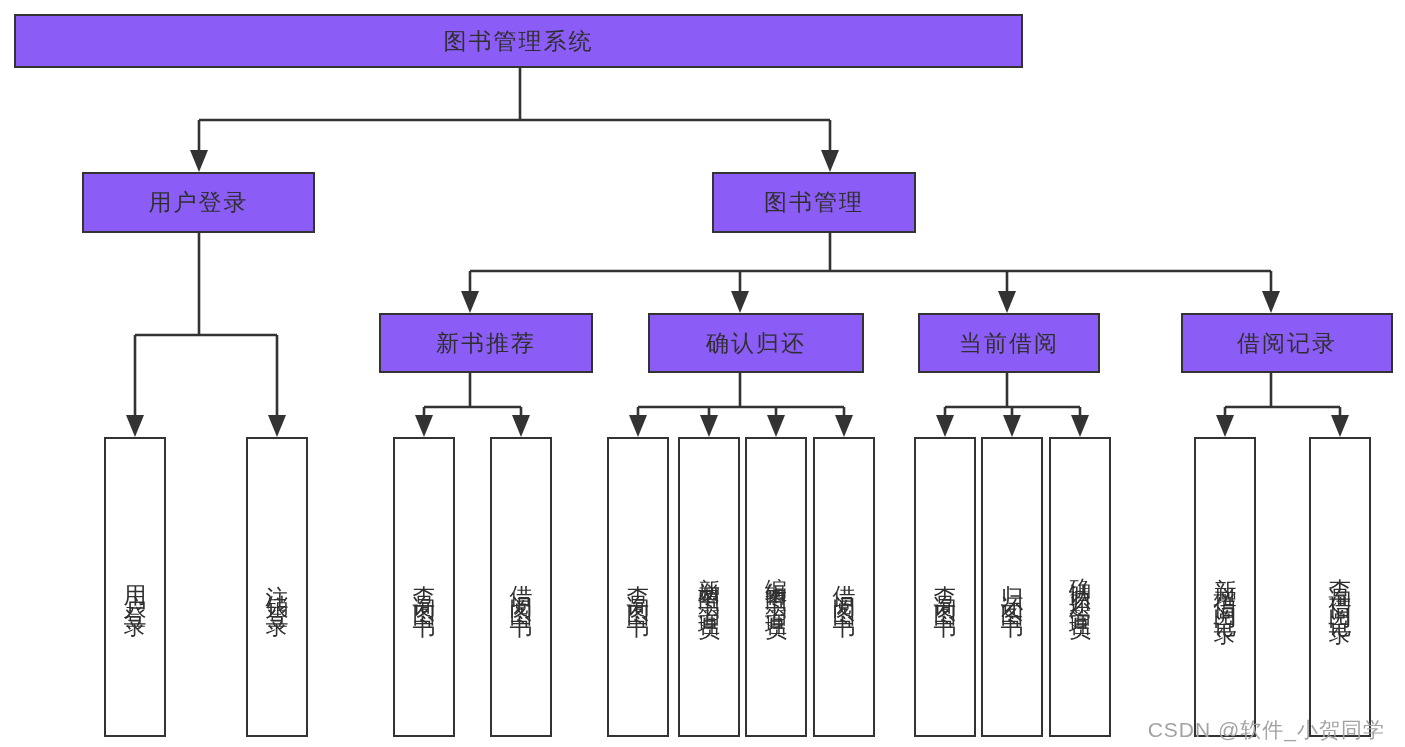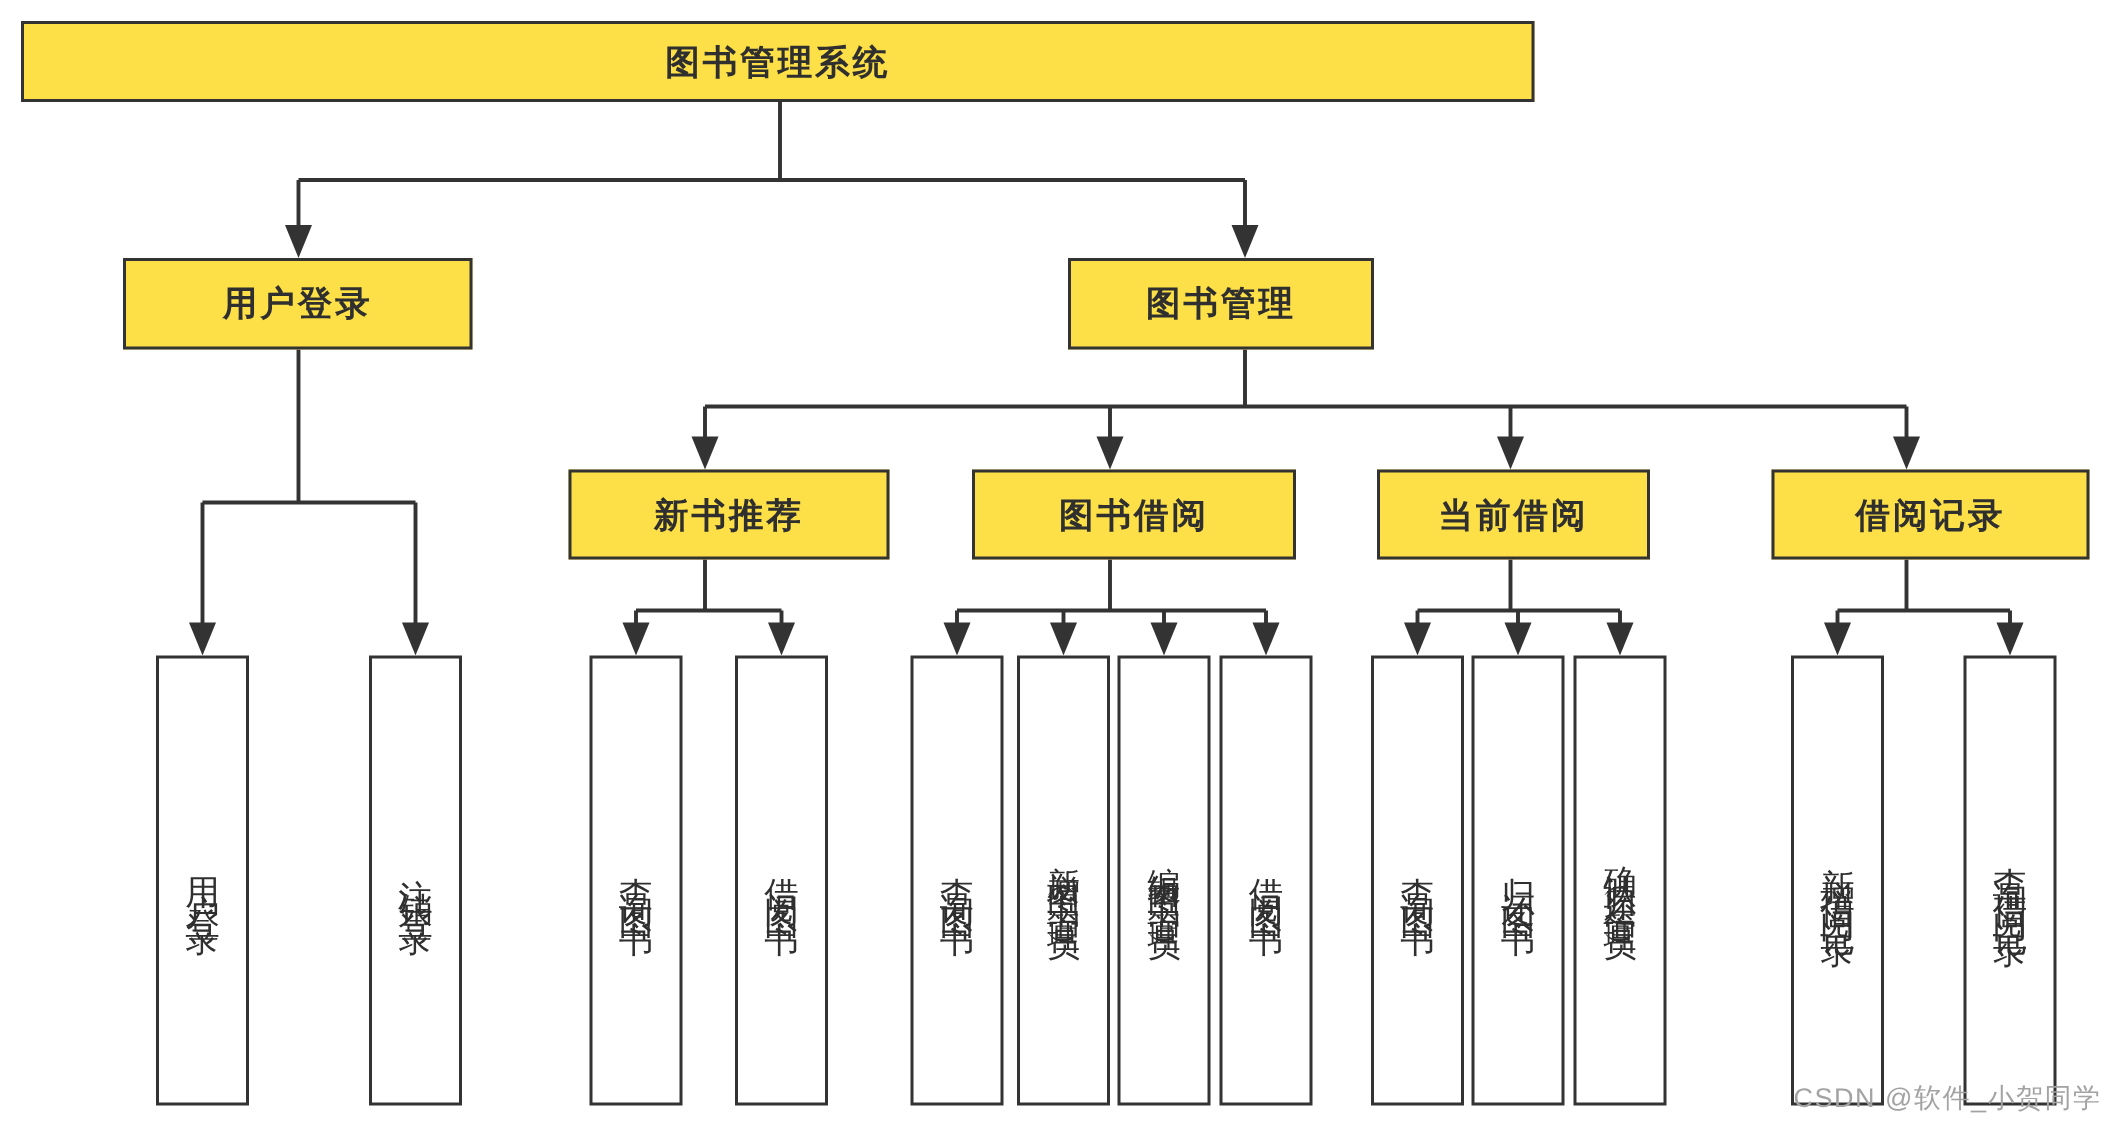--- a/index.html
+++ b/index.html
@@ -22,29 +22,28 @@
     stroke-width: 2.6;
   }
   svg.connectors .ar {
     fill: var(--line, #333333);
     stroke: none;
   }
   .node {
     position: absolute;
     box-sizing: border-box;
     border: 2.5px solid var(--box-border, #333333);
-    background: #fde047;
+    background: #8b5cf6;
     display: flex;
     align-items: center;
     justify-content: center;
     color: var(--text, #333333);
     font-size: 23px;
     letter-spacing: 2px;
     white-space: nowrap;
-    font-weight: bold;
   }
   .root { left: 14px; top: 14px; width: 1009px; height: 54px; }
   .lvl2 { top: 172px; height: 61px; }
   .lvl3 { top: 313px; height: 60px; margin-left: 16px; }
   .leaf {
     position: absolute;
     top: 437px;
     width: 62px;
     height: 300px;
     box-sizing: border-box;
@@ -56,23 +55,23 @@
     align-items: center;
     justify-content: center;
     font-size: 23px;
     line-height: 1;
   }
   .leaf.s { letter-spacing: 10px; }  
   .leaf.m { letter-spacing: 9px;  }  
   .leaf.l { letter-spacing: 6px; font-size: 22px; } 
   .watermark {
     position: absolute;
-    right: 4px;
+    right: 20px;
     bottom: 3px;
-    font-size: 18px;
+    font-size: 21px;
     color: var(--watermark, #a3a3a3);
     letter-spacing: 1px;
   }
 </style>
 </head>
 <body>
 
 <div class="canvas">
 
   <svg class="connectors" viewBox="0 0 1405 747" xmlns="http://www.w3.org/2000/svg">
@@ -124,21 +123,21 @@
       <polygon class="ar" points="1331,415 1349,415 1340,437"></polygon>
     </g>
   </svg>
 
   <div class="node root">图书管理系统</div>
 
   <div class="node lvl2" style="left:82px;width:233px">用户登录</div>
   <div class="node lvl2" style="left:712px;width:204px">图书管理</div>
 
   <div class="node lvl3" style="left:363px;width:214px">新书推荐</div>
-  <div class="node lvl3" style="left:632px;width:216px">图书借阅</div>
+  <div class="node lvl3" style="left:632px;width:216px">确认归还</div>
   <div class="node lvl3" style="left:902px;width:182px">当前借阅</div>
   <div class="node lvl3" style="left:1165px;width:212px">借阅记录</div>
 
   <div class="leaf s" style="left:104px">用户登录</div>
   <div class="leaf s" style="left:246px">注销登录</div>
   <div class="leaf s" style="left:393px">查询图书</div>
   <div class="leaf s" style="left:490px">借阅图书</div>
   <div class="leaf s" style="left:607px">查询图书</div>
   <div class="leaf l" style="left:678px">新增图书（管理员）</div>
   <div class="leaf l" style="left:745px">编辑图书（管理员）</div>

